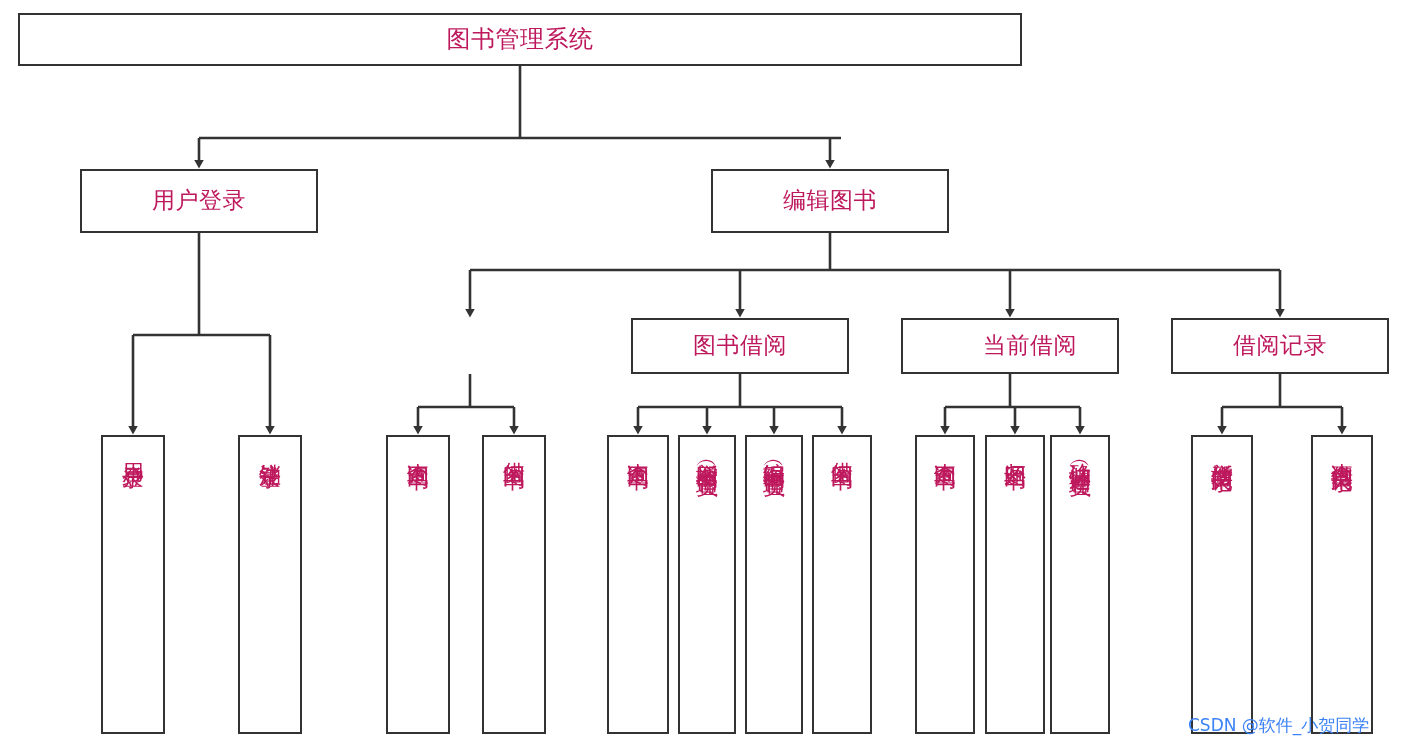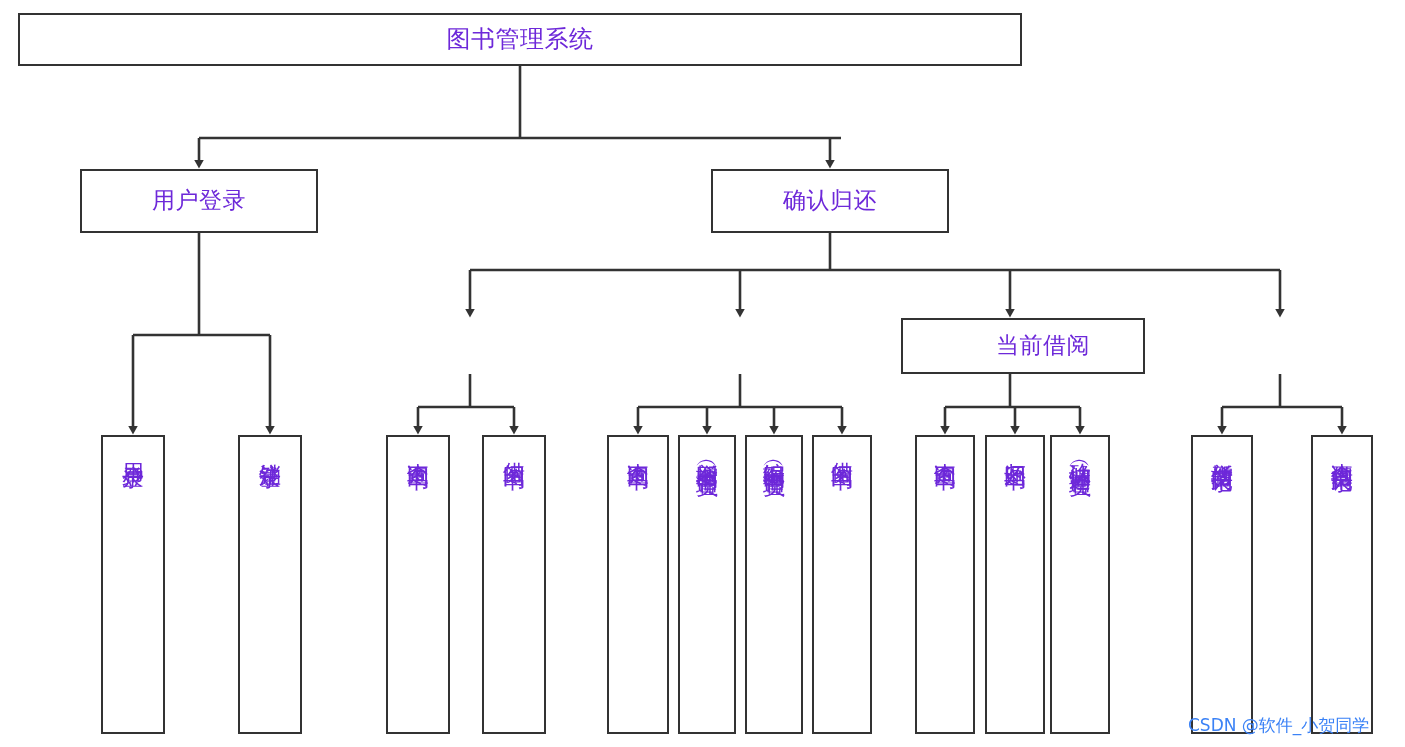--- a/index.html
+++ b/index.html
@@ -27,21 +27,21 @@
     pointer-events: none;
   }
   .node {
     position: absolute;
     box-sizing: border-box;
     background: #ffffff;
     border: 2.5px solid #333333;
     display: flex;
     align-items: center;
     justify-content: center;
-    color: #6d28d9;
+    color: #be185d;
     z-index: 2;
   }
   .node .label {
     display: block;
     text-align: center;
     line-height: 1.18;
     letter-spacing: 0.5px;
   }
   
   .node.horiz .label {
@@ -130,25 +130,31 @@
   </svg>
 
   <div class="node horiz root" style="left:18px; top:13px; width:1004px; height:53px;">
     <span class="label">图书管理系统</span>
   </div>
 
   <div class="node horiz" style="left:80px; top:169px; width:238px; height:64px;">
     <span class="label">用户登录</span>
   </div>
   <div class="node horiz" style="left:711px; top:169px; width:238px; height:64px;">
-    <span class="label">确认归还</span>
-  </div>
-
-  <div class="node horiz" style="left:901px; top:318px; width:244px; height:56px;padding-left:40px;">
+    <span class="label">编辑图书</span>
+  </div>
+
+  <div class="node horiz" style="left:631px; top:318px; width:218px; height:56px;">
+    <span class="label">图书借阅</span>
+  </div>
+  <div class="node horiz" style="left:901px; top:318px; width:218px; height:56px;padding-left:40px;">
     <span class="label">当前借阅</span>
+  </div>
+  <div class="node horiz" style="left:1171px; top:318px; width:218px; height:56px;">
+    <span class="label">借阅记录</span>
   </div>
 
   <div class="node vert" style="left:101px; top:435px; width:64px; height:299px;">
     <span class="label">用户登录</span>
   </div>
   <div class="node vert" style="left:238px; top:435px; width:64px; height:299px;">
     <span class="label">注销登录</span>
   </div>
 
   <div class="node vert" style="left:386px; top:435px; width:64px; height:299px;">

